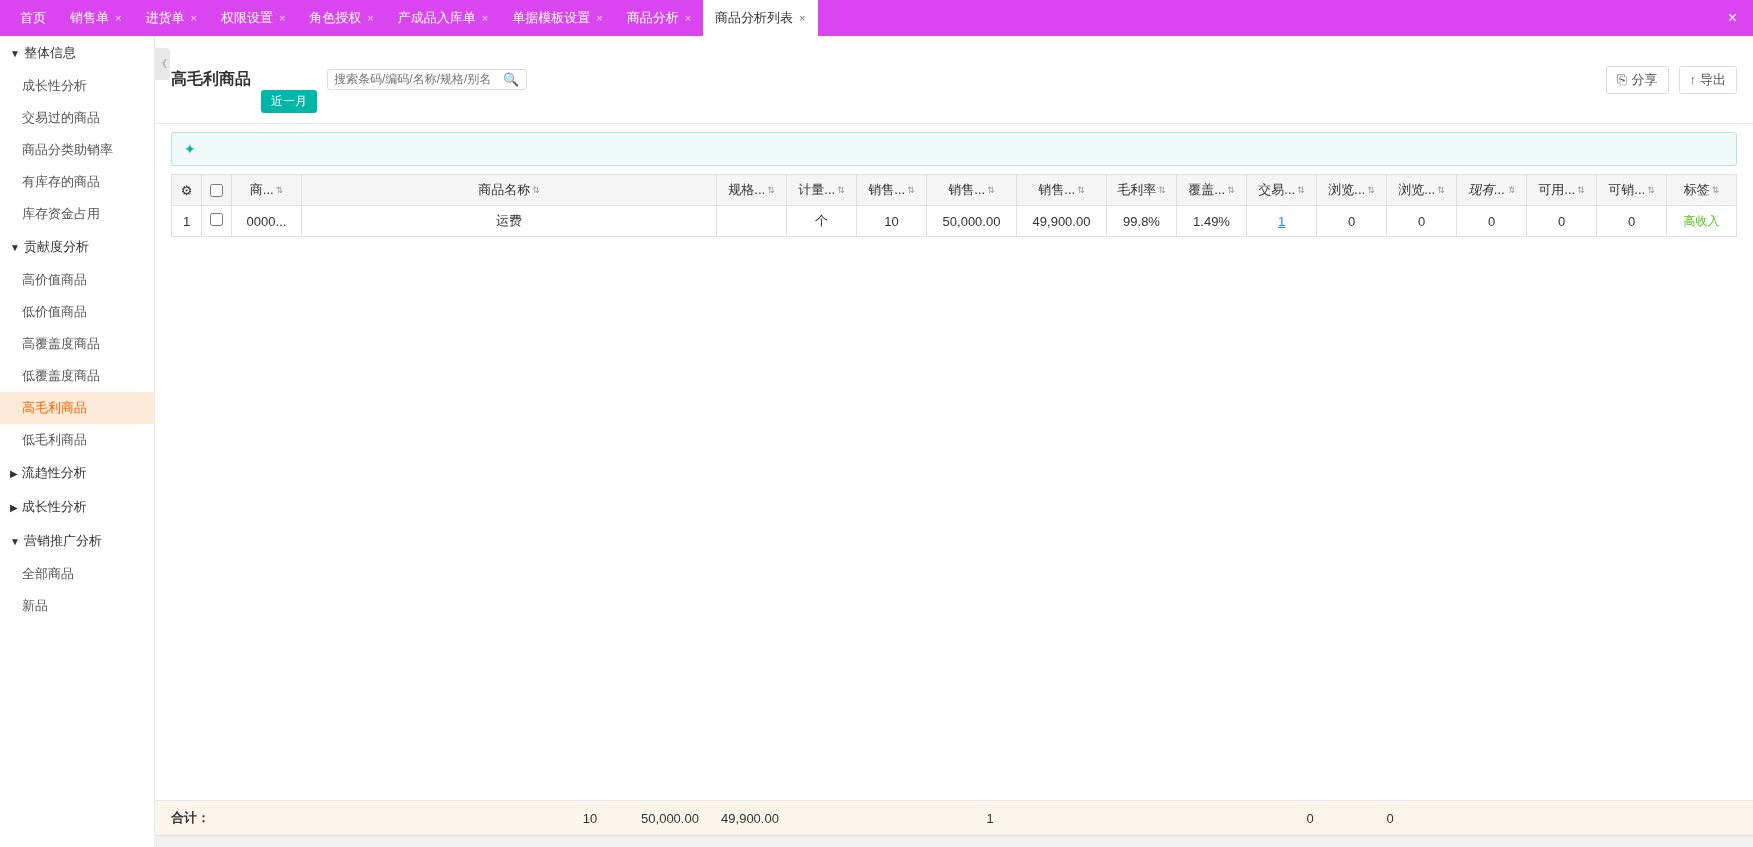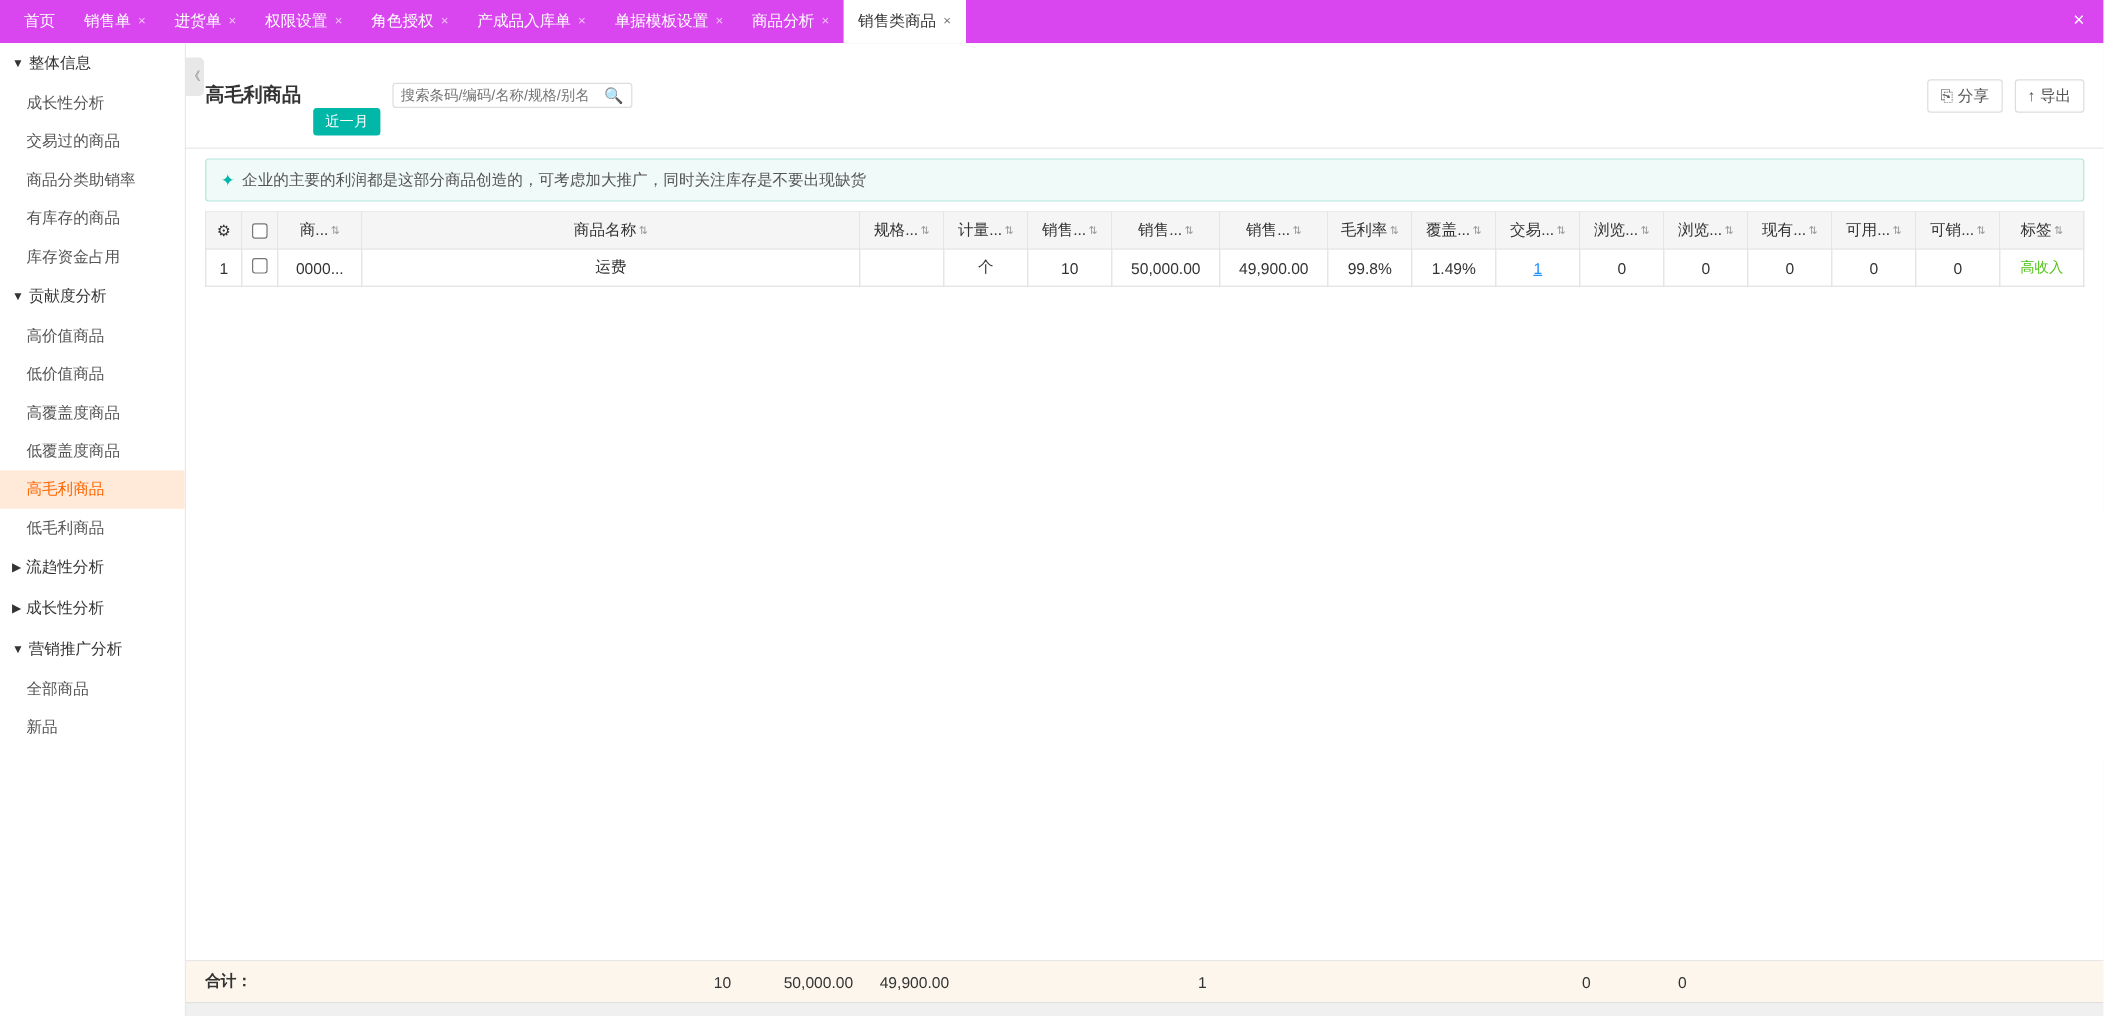--- a/index.html
+++ b/index.html
@@ -219,21 +219,21 @@
     
     .footer-bar {
       display: flex;
       align-items: center;
       border-top: 1px solid #e8e8e8;
       padding: 8px 16px;
       background: #fdf6ec;
       font-size: 12px;
       color: #333;
       flex-shrink: 0;
-      gap: 12px;
+      gap: 0;
     }
     .footer-label { font-weight: bold; margin-right: 20px; }
     .footer-cell {
       min-width: 80px;
       text-align: center;
       padding: 0 8px;
     }
 
     
     .bottom-scroll {
@@ -271,21 +271,21 @@
   </div>
   <div class="nav-item">
     <span>单据模板设置</span>
     <span class="close-icon">×</span>
   </div>
   <div class="nav-item">
     <span>商品分析</span>
     <span class="close-icon">×</span>
   </div>
   <div class="nav-item active">
-    <span>销售类商品</span>
+    <span>商品分析列表</span>
     <span class="close-icon">×</span>
   </div>
   <div class="spacer"></div>
   <div class="window-close">×</div>
 </div>
 
 <div class="main-layout">
 
   <div class="sidebar">
 
@@ -371,21 +371,20 @@
         <span>分享</span>
       </button>
       <button class="action-btn">
         <span>↑</span>
         <span>导出</span>
       </button>
     </div>
 
     <div class="info-banner">
       <span class="info-icon">✦</span>
-      <span>企业的主要的利润都是这部分商品创造的，可考虑加大推广，同时关注库存是不要出现缺货</span>
     </div>
 
     <div class="table-container">
       <table>
         <thead>
           <tr>
             <th style="width:30px;">
               <div class="col-label">
                   <span>⚙</span>
                 </div>
@@ -460,21 +459,21 @@
                   <span>浏览...</span>
                   <span class="sort-icon">⇅</span>
                 </div>
             </th>
             <th style="width:70px;">
               <div class="col-label">
                   <span>浏览...</span>
                   <span class="sort-icon">⇅</span>
                 </div>
             </th>
-            <th style="width:70px;">
+            <th style="width:70px;font-style:italic;">
               <div class="col-label">
                   <span>现有...</span>
                   <span class="sort-icon">⇅</span>
                 </div>
             </th>
             <th style="width:70px;">
               <div class="col-label">
                   <span>可用...</span>
                   <span class="sort-icon">⇅</span>
                 </div>

